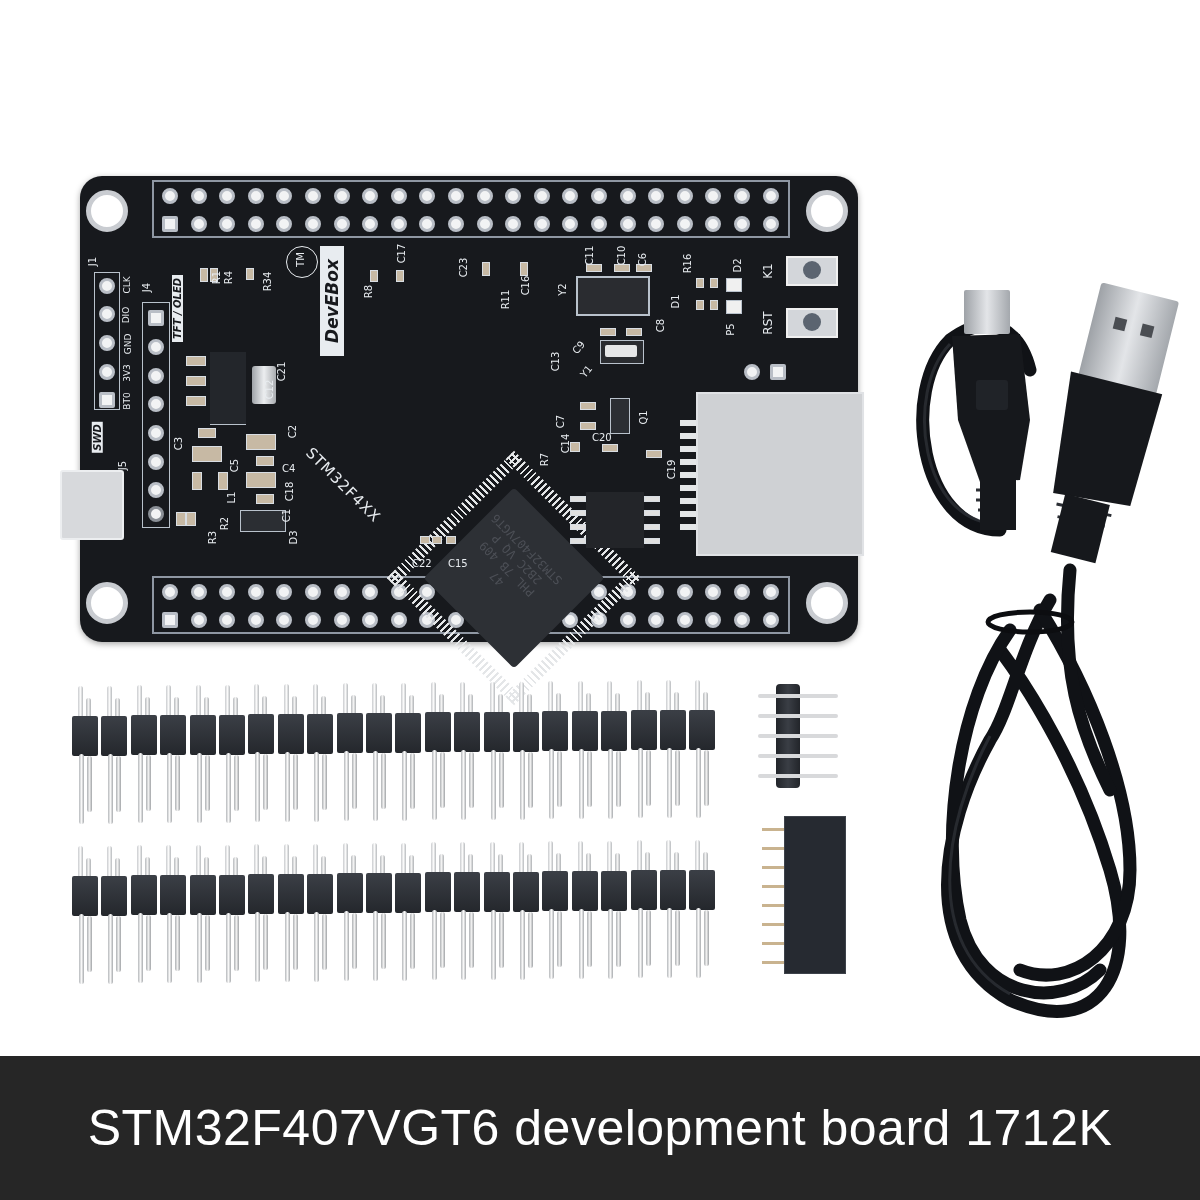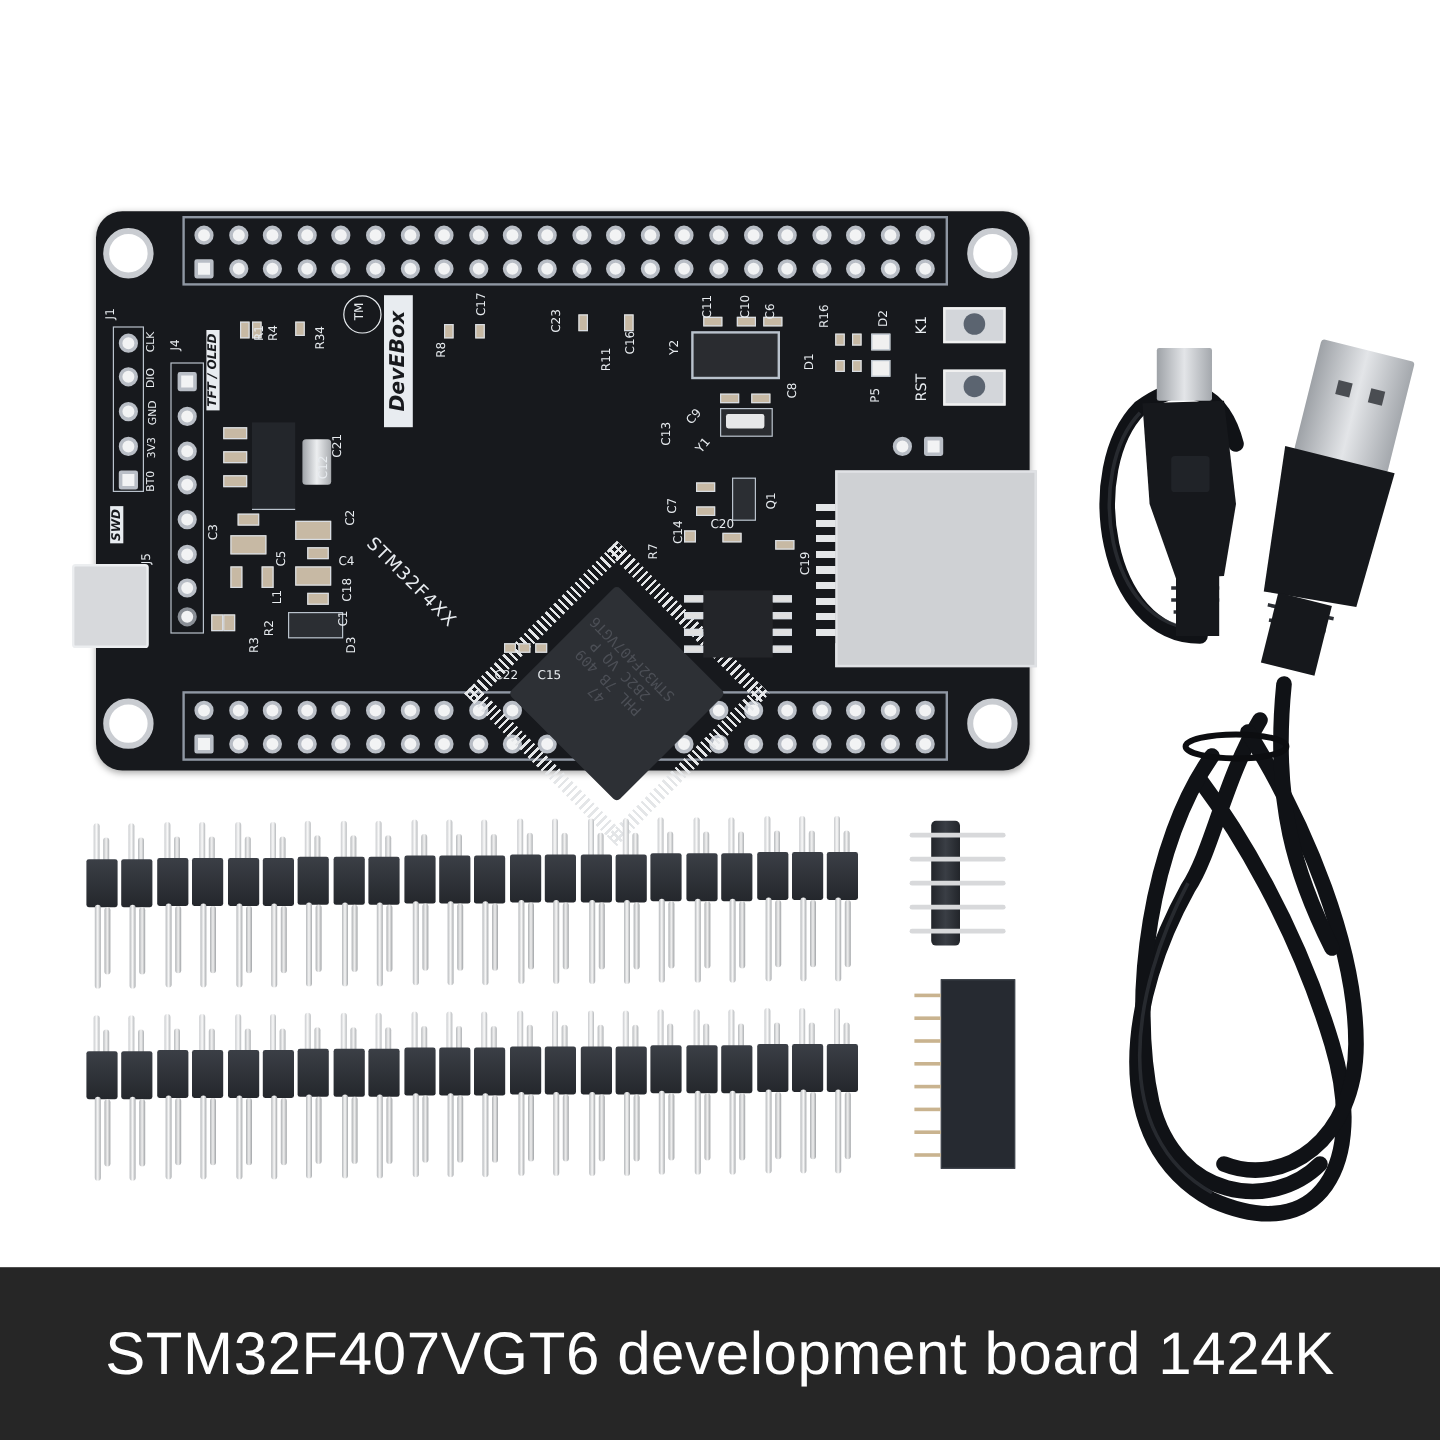--- a/index.html
+++ b/index.html
@@ -675,14 +675,14 @@
     <g stroke="#2c2f35" stroke-width="3">
         <line x1="206" y1="246" x2="262" y2="244"></line>
         <line x1="210" y1="258" x2="258" y2="256"></line>
         <line x1="214" y1="270" x2="254" y2="268"></line>
       </g>
     <rect x="212" y="234" width="46" height="60" fill="#16181c"></rect>
   </g>
 </svg>
 
 <div id="caption" class="abs">
-  <span>STM32F407VGT6 development board 1424K</span>
+  <span>STM32F407VGT6 development board 1712K</span>
 </div>
 
 </body></html>

